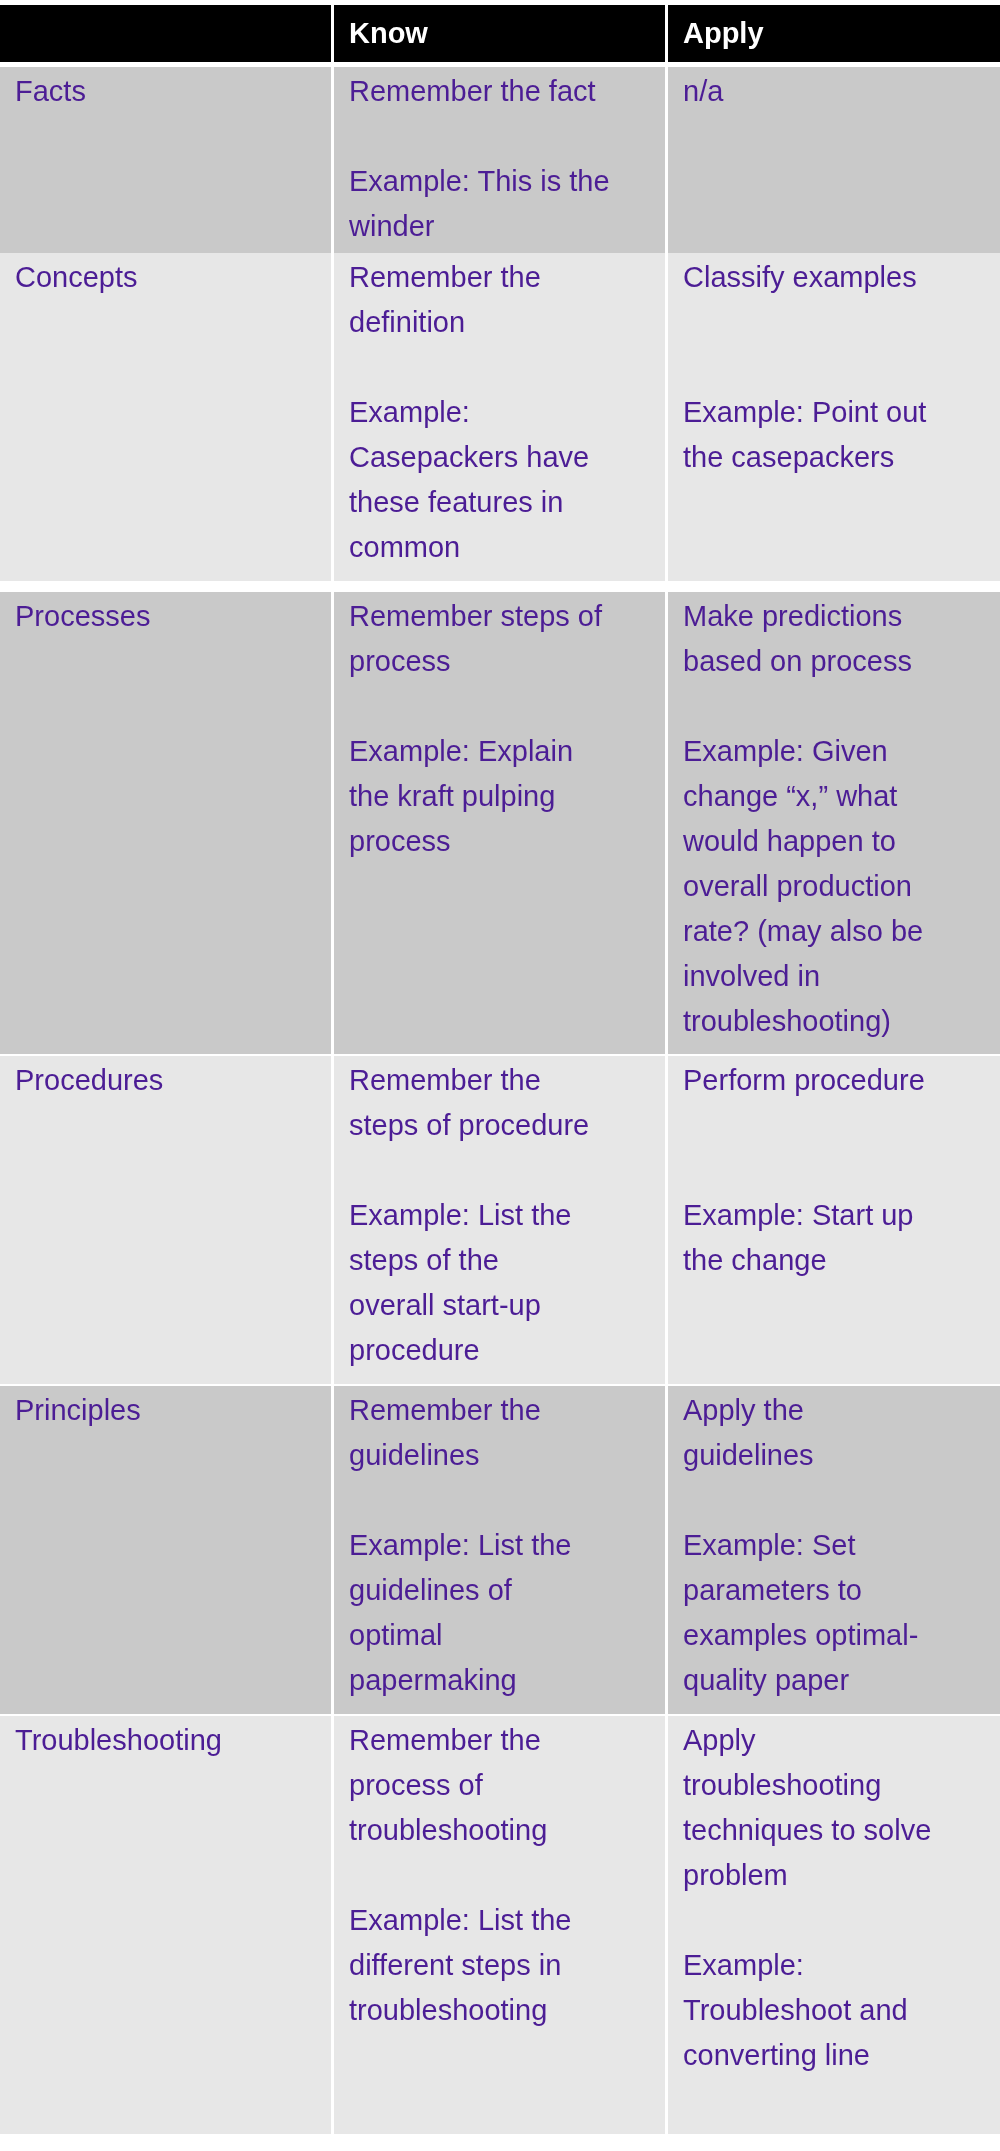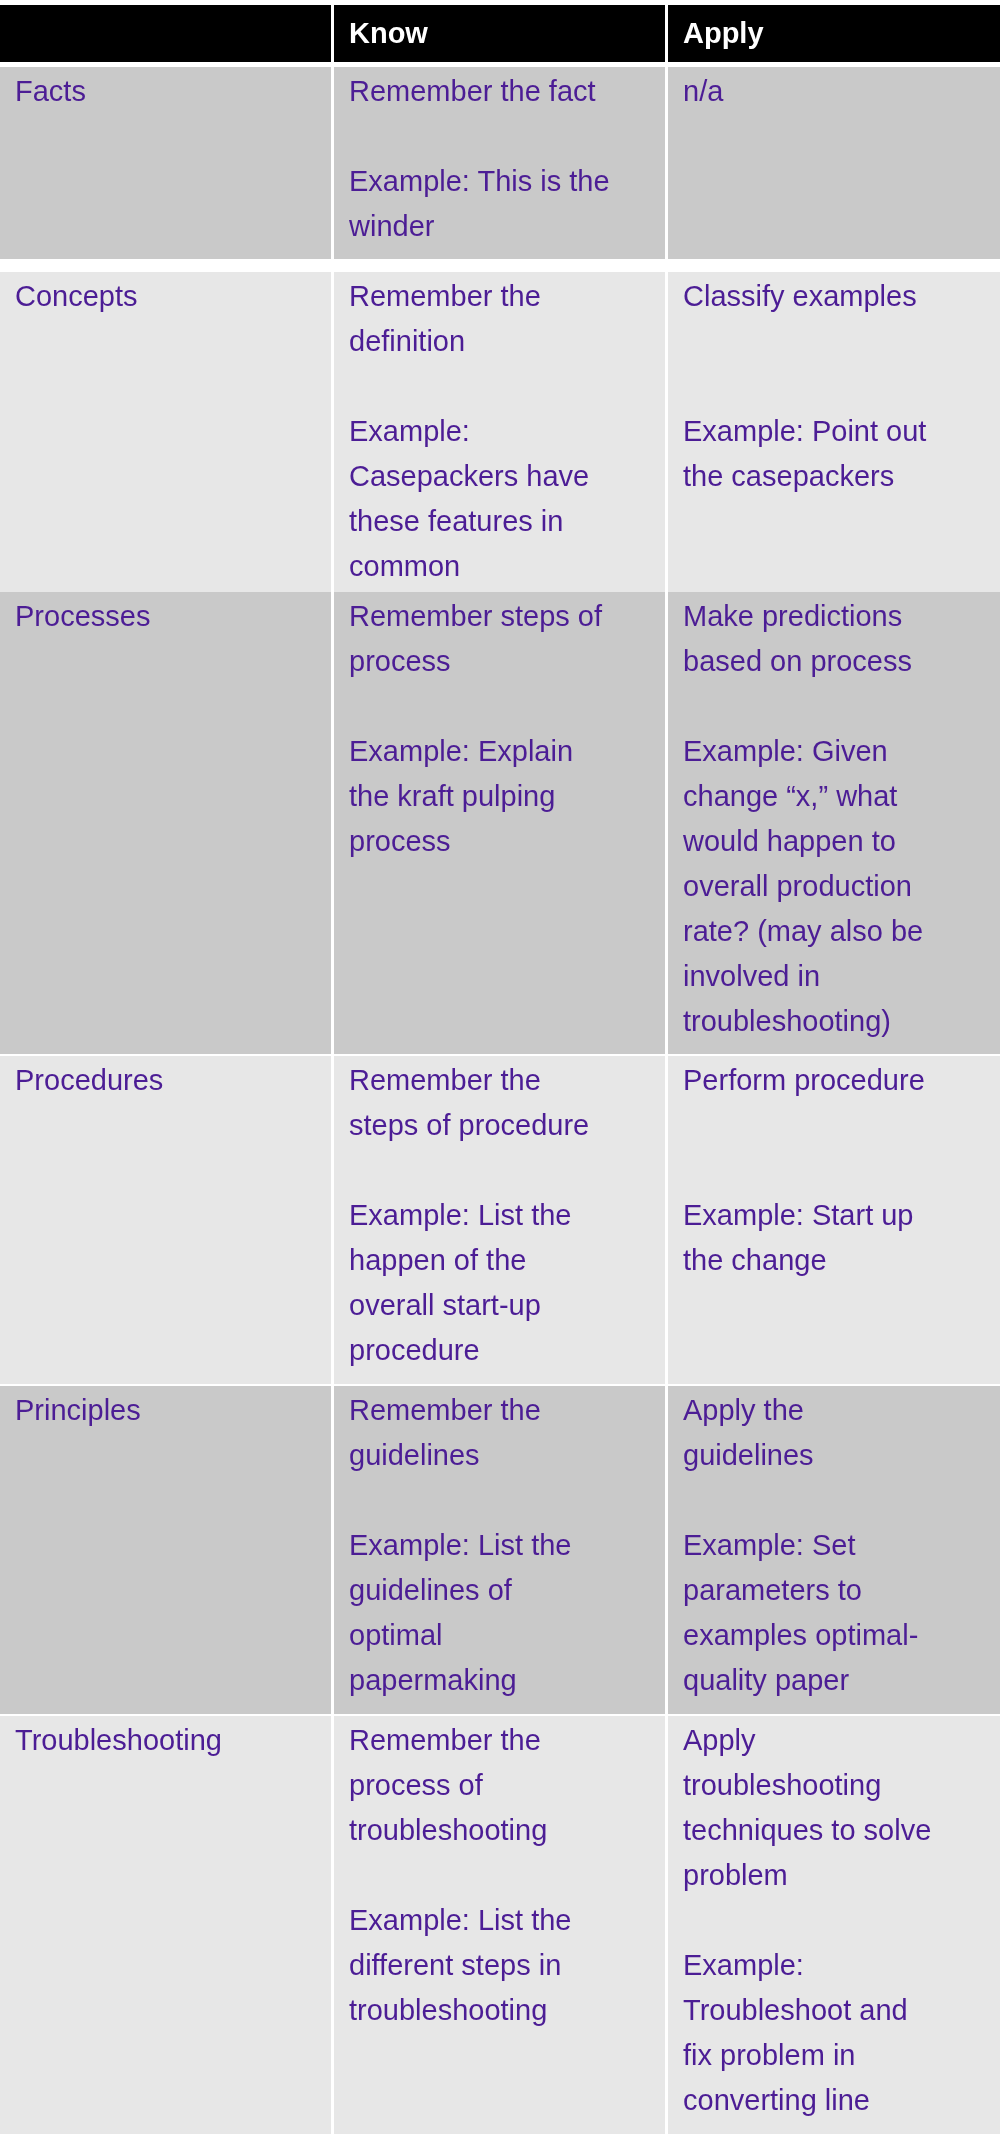--- a/index.html
+++ b/index.html
@@ -35,21 +35,21 @@
       <span class="line">Remember the fact</span>
       <span class="blank"></span>
       <span class="line">Example: This is the</span>
       <span class="line">winder</span>
     </div>
     <div class="cell c2">
       <span class="line">n/a</span>
     </div>
   </div>
 
-  <div class="row light" style="top:267px; height:328px;">
+  <div class="row light" style="top:248px; height:328px;">
     <div class="cell c0">
         <span class="line">Concepts</span>
       </div>
     <div class="cell c1">
       <span class="line">Remember the</span>
       <span class="line">definition</span>
       <span class="blank"></span>
       <span class="line">Example:</span>
       <span class="line">Casepackers have</span>
       <span class="line">these features in</span>
@@ -92,21 +92,21 @@
 
   <div class="row light" style="top:1051px; height:328px;">
     <div class="cell c0">
         <span class="line">Procedures</span>
       </div>
     <div class="cell c1">
       <span class="line">Remember the</span>
       <span class="line">steps of procedure</span>
       <span class="blank"></span>
       <span class="line">Example: List the</span>
-      <span class="line">happen of the</span>
+      <span class="line">steps of the</span>
       <span class="line">overall start-up</span>
       <span class="line">procedure</span>
     </div>
     <div class="cell c2">
       <span class="line">Perform procedure</span>
       <span class="blank"></span>
       <span class="blank"></span>
       <span class="line">Example: Start up</span>
       <span class="line">the change</span>
     </div>
@@ -150,17 +150,16 @@
       <span class="line">troubleshooting</span>
     </div>
     <div class="cell c2">
       <span class="line">Apply</span>
       <span class="line">troubleshooting</span>
       <span class="line">techniques to solve</span>
       <span class="line">problem</span>
       <span class="blank"></span>
       <span class="line">Example:</span>
       <span class="line">Troubleshoot and</span>
-      <span class="line">fix problem in</span>
       <span class="line">converting line</span>
     </div>
   </div>
 </div>
 
 </body></html>

